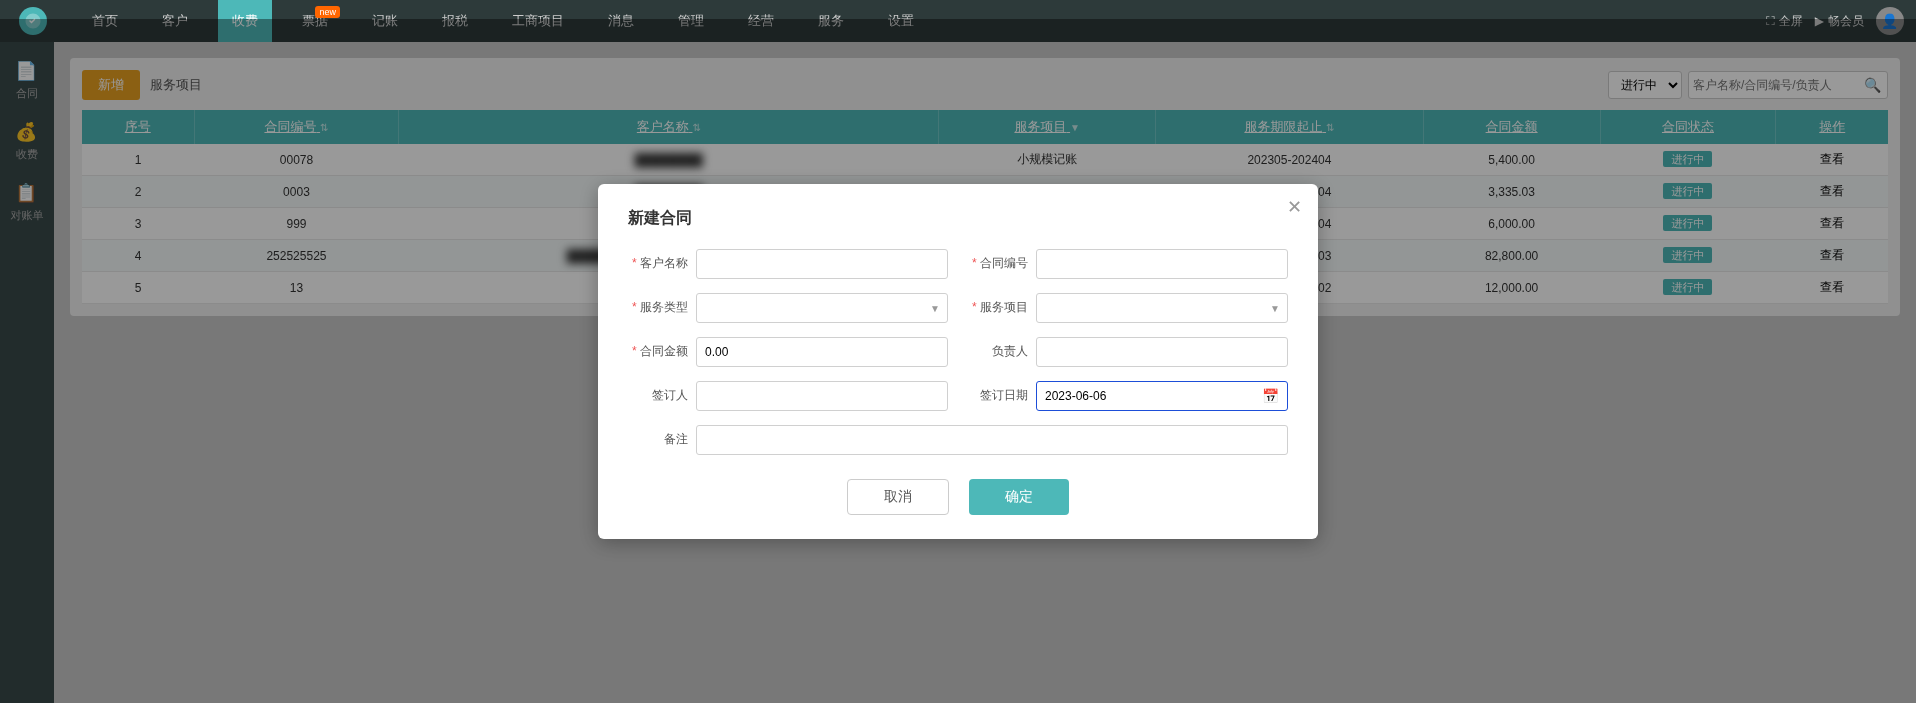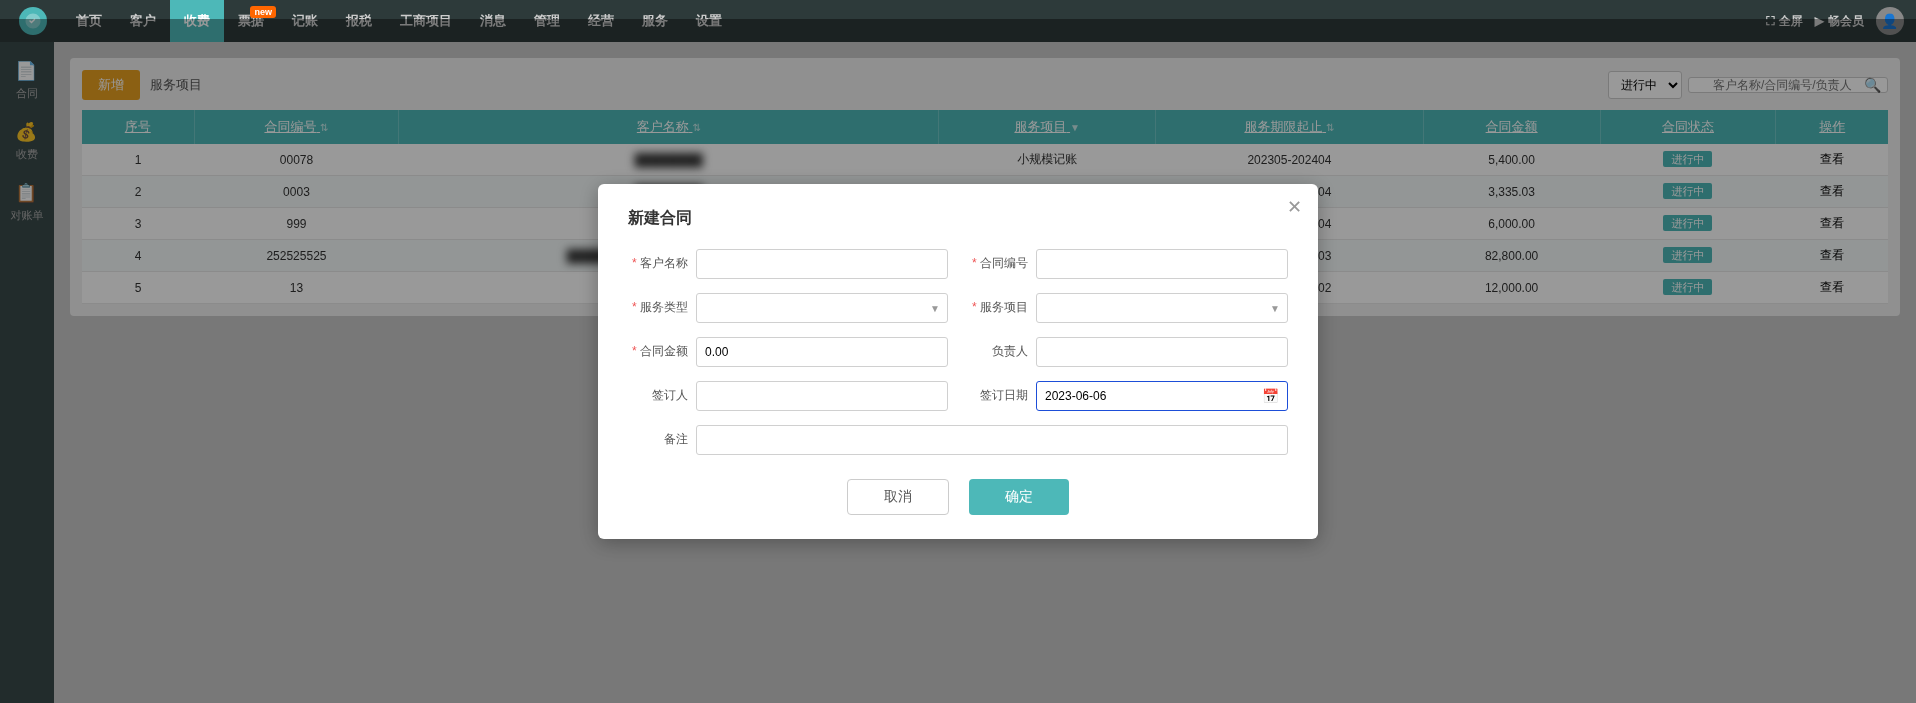--- a/index.html
+++ b/index.html
@@ -5,25 +5,24 @@
     * { box-sizing: border-box; margin: 0; padding: 0; }
     body { font-family: "Microsoft YaHei", Arial, sans-serif; font-size: 13px; background: #c8c8c8; overflow: hidden; }
 
     
     .top-nav {
       height: 42px;
       background: #2d3a3a;
       display: flex;
       align-items: center;
       padding: 0 12px;
-      gap: 0;
+      gap: 16px;
       position: fixed;
       top: 0; left: 0; right: 0;
       z-index: 100;
-      font-weight: bold;
     }
     .top-nav .logo {
       width: 42px;
       height: 42px;
       display: flex;
       align-items: center;
       justify-content: center;
       margin-right: 8px;
     }
     .logo-circle {
@@ -153,23 +152,23 @@
       border: 1px solid #ccc;
       border-radius: 3px;
       padding: 4px 8px;
       font-size: 12px;
       background: white;
       height: 28px;
     }
     .search-input {
       border: 1px solid #ccc;
       border-radius: 3px;
-      padding: 4px 28px 4px 24px;
-      font-size: 12px;
-      height: 16px;
+      padding: 4px 28px 4px 4px;
+      font-size: 12px;
+      height: 28px;
       width: 200px;
       background: white;
     }
     .search-wrap { position: relative; }
     .search-icon-btn {
       position: absolute; right: 6px; top: 50%; transform: translateY(-50%);
       cursor: pointer; color: #999; font-size: 14px; background: none; border: none;
     }
 
     

